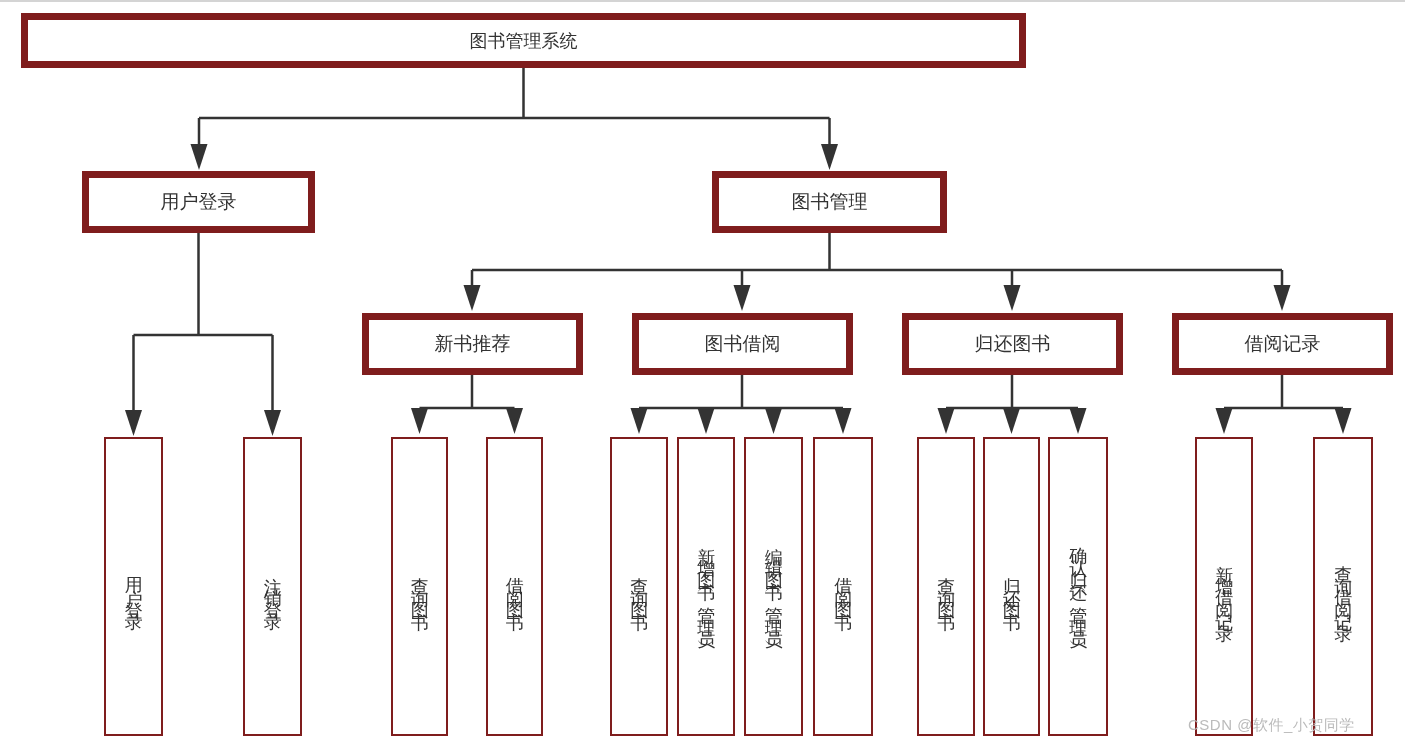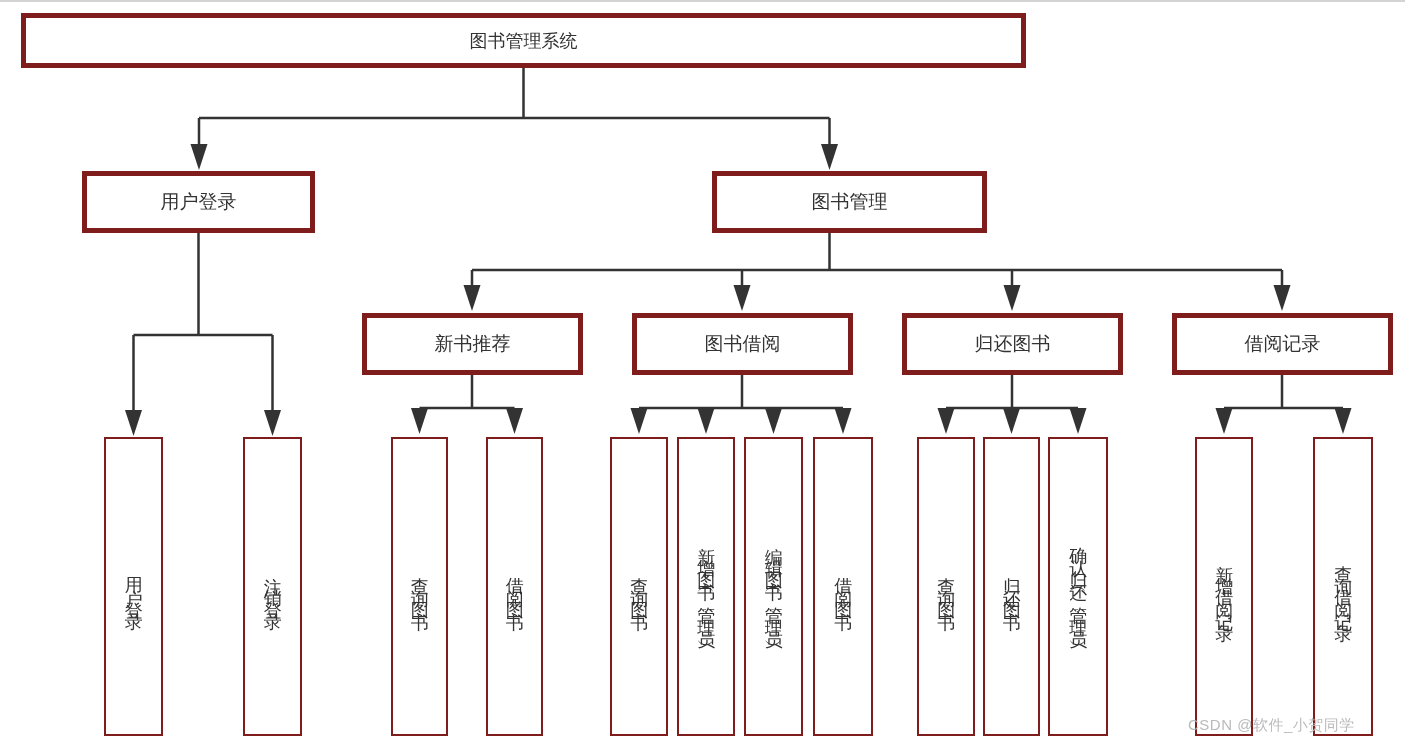--- a/index.html
+++ b/index.html
@@ -20,21 +20,21 @@
   }
   svg.connectors {
     position: absolute;
     left: 0; top: 0;
     z-index: 1;
   }
   .box {
     position: absolute;
     box-sizing: border-box;
     background: #ffffff;
-    border: 5px solid #7f1d1d;
+    border: 7px solid #7f1d1d;
     display: flex;
     align-items: center;
     justify-content: center;
     z-index: 2;
     color: #333333;
   }
   .box.root  { left: 21px;  top: 13px;  width: 1005px; height: 55px; font-size: 18px; }
   .box.lvl2  { top: 171px; height: 62px; font-size: 19px; }
   .box.lvl3  { top: 313px; height: 62px; font-size: 19px; }
   .box.leaf  {
@@ -44,21 +44,21 @@
   }
   .box.leaf span {
     writing-mode: vertical-rl;
     text-orientation: mixed;
     letter-spacing: 12px;
     line-height: 1.15;
     white-space: nowrap;
   }
   
   .n-login { left: 82px;  width: 233px; }
-  .n-mgmt  { left: 712px; width: 275px; }
+  .n-mgmt  { left: 712px; width: 235px; }
   
   .n-rec   { left: 362px;  width: 221px; }
   .n-bor   { left: 632px;  width: 221px; }
   .n-cur   { left: 902px;  width: 221px; }
   .n-his   { left: 1172px; width: 221px; }
   
   .l-1  { left: 104px;  width: 59px; }
   .l-2  { left: 243px;  width: 59px; }
   .l-3  { left: 391px;  width: 57px; }
   .l-4  { left: 486px;  width: 57px; }

